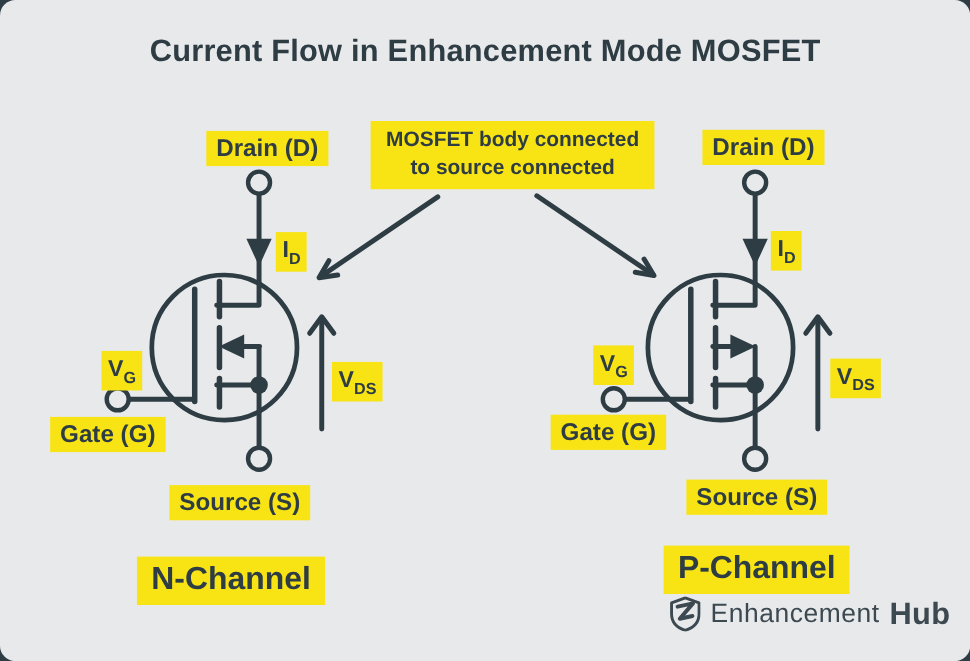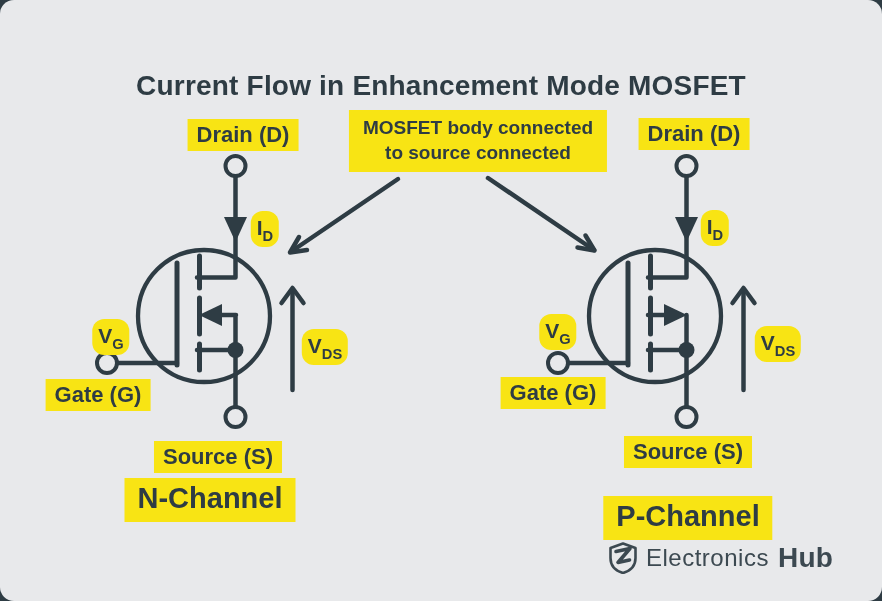--- a/index.html
+++ b/index.html
@@ -24,21 +24,20 @@
     color: var(--ink, #2e3c44);
   }
   .title {
     position: absolute;
     left: 0; top: 30px; width: 100%;
     text-align: center;
     font-size: 28px;
     font-weight: bold;
     letter-spacing: 0.2px;
     color: var(--ink, #2e3c44);
-    margin-top: 40px;
   }
   svg.circuit {
     position: absolute;
     left: 0; top: 0;
     width: 882px; height: 601px;
     color: var(--ink, #2e3c44);
   }
   .tag {
     position: absolute;
     background: var(--highlight, #f8e414);
@@ -49,21 +48,21 @@
     padding: 4px 9px;
     white-space: nowrap;
     transform: translateX(-50%);
   }
   .tag sub {
     font-size: 0.70em;
     font-weight: bold;
     vertical-align: -0.40em;
     line-height: 0;
   }
-  .tag.symbol { font-size: 21px; padding: 5px 6px 8px 6px; border-radius: 12px; }
+  .tag.symbol { font-size: 21px; padding: 5px 6px 8px 6px; }
   .tag.channel { font-size: 29px; padding: 5px 13px 7px 13px; }
   .tag.callout {
     font-size: 19px;
     line-height: 25px;
     text-align: center;
     padding: 5px 14px 7px 14px;
   }
   .logo {
     position: absolute;
     left: 609px; top: 542px;
@@ -131,45 +130,45 @@
   <div class="tag" style="left:243px; top:119px">Drain (D)</div>
 
   <div class="tag symbol" style="left:265px; top:211px"><span>I</span><sub>D</sub></div>
 
   <div class="tag symbol" style="left:111px; top:319px"><span>V</span><sub>G</sub></div>
 
   <div class="tag" style="left:98px; top:379px">Gate (G)</div>
 
   <div class="tag" style="left:218px; top:441px">Source (S)</div>
 
-  <div class="tag channel" style="left:210px; top:478px">N-Channel</div>
+  <div class="tag channel" style="left:210px; top:506px">N-Channel</div>
 
   <div class="tag symbol" style="left:325px; top:329px"><span>V</span><sub>DS</sub></div>
 
   <div class="tag" style="left:694px; top:118px">Drain (D)</div>
 
   <div class="tag symbol" style="left:715px; top:210px"><span>I</span><sub>D</sub></div>
 
   <div class="tag symbol" style="left:558px; top:314px"><span>V</span><sub>G</sub></div>
 
   <div class="tag" style="left:553px; top:377px">Gate (G)</div>
 
   <div class="tag" style="left:688px; top:436px">Source (S)</div>
 
   <div class="tag channel" style="left:688px; top:496px">P-Channel</div>
 
   <div class="tag symbol" style="left:778px; top:326px"><span>V</span><sub>DS</sub></div>
 
-  <div class="tag callout" style="left:478px; top:110px">
+  <div class="tag callout" style="left:466px; top:110px">
     <div>MOSFET body connected</div>
     <div>to source connected</div>
   </div>
 
   <div class="logo">
     <svg width="28" height="32" viewBox="0 0 28 32">
       <path d="M14 1.5 L26.5 6 V16 C26.5 24.5 21.5 28.8 14 31 C6.5 28.8 1.5 24.5 1.5 16 V6 Z" fill="#e8e9eb" stroke="#3c4951" stroke-width="2.6" stroke-linejoin="round"></path>
       <path d="M7 9.5 L21 6.5 L9 20.5 L20.5 18" fill="none" stroke="#3c4951" stroke-width="3.6" stroke-linecap="round" stroke-linejoin="round"></path>
     </svg>
-    <span class="brand">Electronics</span>
+    <span class="brand">Enhancement</span>
     <span class="brand-bold">Hub</span>
   </div>
 
 </div>
 
 </body></html>

